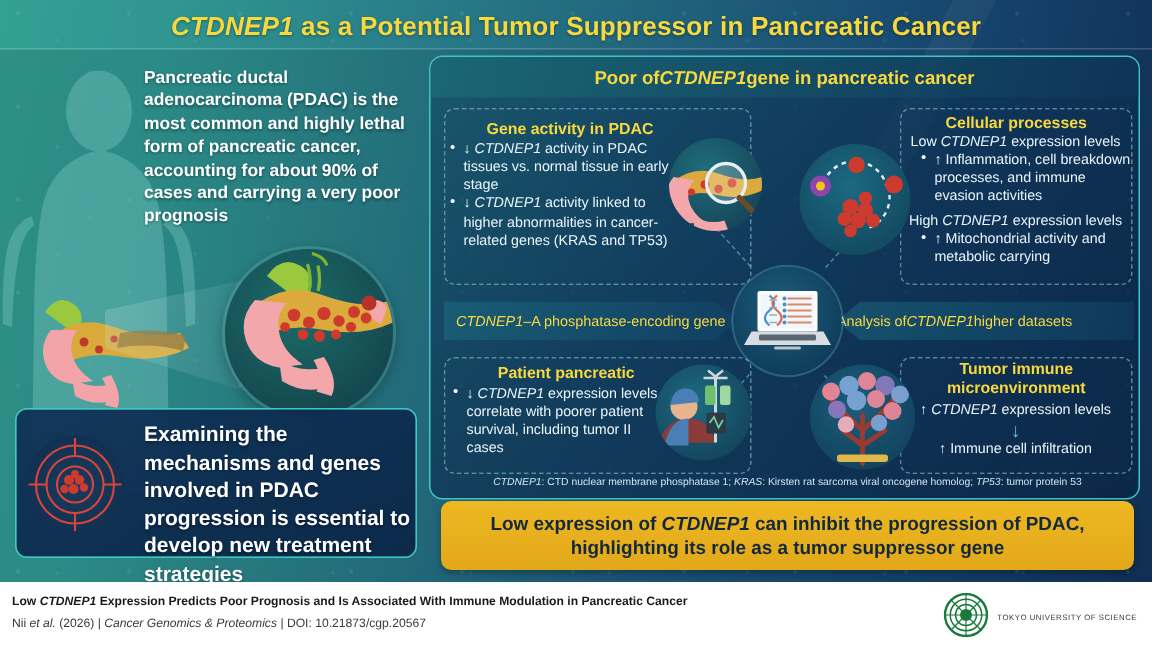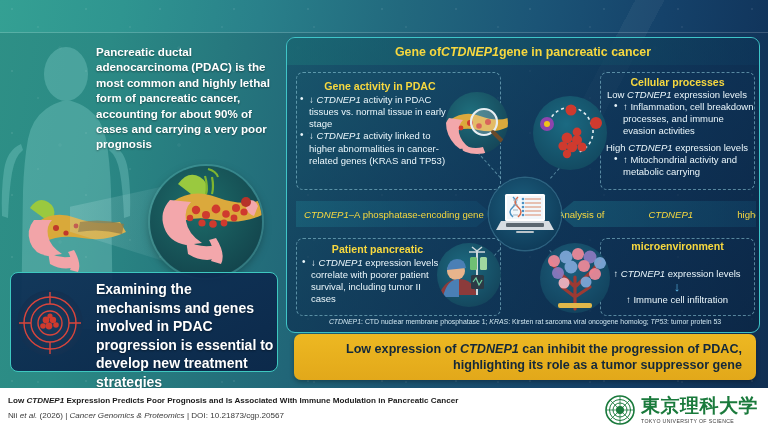--- a/index.html
+++ b/index.html
@@ -163,39 +163,38 @@
     color: #f7d83f; font-size: 9.6px; font-weight: normal; white-space: nowrap;
   }
   .chev i { font-style: italic; }
   .chev-l {
     left: 296px; top: 201px; width: 196px; justify-content: flex-start; padding-left: 8px;
     clip-path: polygon(0 0, 92% 0, 100% 50%, 92% 100%, 0 100%);
   }
   .chev-r {
     left: 558px; top: 201px; width: 198px; justify-content: flex-start; padding-right: 8px;
     clip-path: polygon(8% 0, 100% 0, 100% 100%, 8% 100%, 0 50%);
-    gap: 44px;
   }
   .conn {
     position: absolute; border-top: 1.1px dashed rgba(150,210,225,.5);
     transform-origin: 0 0; pointer-events: none;
   }
 
   .footnote {
     position: absolute; left: 292px; top: 318px; width: 466px; text-align: center;
     color: #cfe6f0; font-size: 6.9px; line-height: 1.25;
   }
   .footnote i { font-style: italic; }
 
   
   .banner {
     position: absolute; left: 294px; top: 334px; width: 462px; height: 46px;
     background: linear-gradient(180deg, #edb822 0%, #e2a81a 100%);
     border-radius: 7px; display: flex; align-items: center; justify-content: center;
-    text-align: right; padding: 0 14px;
+    text-align: center; padding: 0 14px;
     color: #13283a; font-size: 12.6px; font-weight: bold; line-height: 1.28;
     box-shadow: 0 2px 5px rgba(0,0,0,.3);
   }
   .banner i { font-style: italic; }
 
   
   .footer {
     position: absolute; left: 0; top: 388px; width: 768px; height: 44px; background: #ffffff;
   }
   .cite-title {
@@ -217,20 +216,23 @@
 </head>
 <body>
 
 <div id="root">
 
   <div class="bg-base"></div>
   <div class="bg-band"></div>
   <div class="dots"></div>
   <div class="diag"></div>
 
+  <div class="title">
+    <i>CTDNEP1</i><span> as a Potential Tumor Suppressor in Pancreatic Cancer</span>
+  </div>
 
   <svg class="silhouette" viewBox="0 0 190 285">
     <g fill="#8fd7d2" opacity="0.62">
       <ellipse cx="78" cy="30" rx="22" ry="27"></ellipse>
       <path d="M78 56 q-12 3 -20 9 -14 10 -18 30 -4 22 -5 52 l-2 138 h92 l-2 -138 q-1 -30 -5 -52 -4 -20 -18 -30 -8 -6 -20 -9 z"></path>
       <path d="M33 100 q-14 6 -17 26 -3 20 -2 46 l6 2 q1 -28 4 -45 3 -17 11 -23 z"></path>
       <path d="M123 100 q14 6 17 26 3 20 2 46 l-6 2 q-1 -28 -4 -45 -3 -17 -11 -23 z"></path>
     </g>
   </svg>
 
@@ -293,21 +295,21 @@
           <circle cx="39" cy="35" r="2.8"></circle>
         <circle cx="26" cy="36" r="2.8"></circle>
           <circle cx="33" cy="26" r="2.6"></circle>
       </g>
     </svg>
   </div>
   <div class="left-box-text">Examining the mechanisms and genes involved in PDAC progression is essential to develop new treatment strategies</div>
 
   <div class="panel">
     <div class="panel-head">
-      <span>Gene of </span>
+      <span>Poor of </span>
         <i>CTDNEP1</i>
         <span> gene in pancreatic cancer</span>
     </div>
   </div>
 
   <div class="conn" style="left:500px; top:178px; width:60px; transform:rotate(-132deg);"></div>
   <div class="conn" style="left:550px; top:178px; width:60px; transform:rotate(-48deg);"></div>
   <div class="conn" style="left:500px; top:250px; width:60px; transform:rotate(132deg);"></div>
   <div class="conn" style="left:550px; top:250px; width:60px; transform:rotate(48deg);"></div>
 
@@ -398,20 +400,21 @@
       <path d="M40 8 v44" stroke="#cfd8dc" stroke-width="2"></path>
       <path d="M32 9 h16 M40 8 l-5 -4 M40 8 l5 -4" stroke="#cfd8dc" stroke-width="1.6" fill="none"></path>
       <rect x="33" y="14" width="7" height="13" rx="1.5" fill="#6fbf73"></rect>
       <rect x="43" y="14" width="7" height="13" rx="1.5" fill="#9fd8a0"></rect>
       <rect x="34" y="32" width="13" height="14" rx="1.5" fill="#2b3a45"></rect>
       <path d="M36 39 l3 -4 3 7 3 -5" stroke="#6fd0a0" stroke-width="1.2" fill="none"></path>
     </svg>
   </div>
 
   <div class="q-title br-title">
+    <div>Tumor immune</div>
     <div>microenvironment</div>
   </div>
   <div class="q-body br-body">
     <div>
       <span>↑ </span><i>CTDNEP1</i><span> expression levels</span>
     </div>
     <div style="color:#5fb9e8;font-size:13px;font-weight:bold;line-height:1.1;">↓</div>
     <div>↑ Immune cell infiltration</div>
   </div>
   <div class="ill ill-br">
@@ -487,18 +490,17 @@
     <svg class="logo-mark" viewBox="0 0 30 30">
       <circle cx="15" cy="15" r="14" fill="none" stroke="#1a7a3c" stroke-width="1.6"></circle>
       <circle cx="15" cy="15" r="10.5" fill="none" stroke="#1a7a3c" stroke-width="1"></circle>
       <circle cx="15" cy="15" r="7" fill="none" stroke="#1a7a3c" stroke-width="1"></circle>
       <circle cx="15" cy="15" r="4" fill="#1a7a3c"></circle>
       <g stroke="#1a7a3c" stroke-width=".8">
         <path d="M15 1 v28 M1 15 h28 M5 5 l20 20 M25 5 L5 25"></path>
       </g>
     </svg>
     <div>
-      <div class="logo-jp">東京理科大学</div>
       <div class="logo-en">TOKYO UNIVERSITY OF SCIENCE</div>
     </div>
   </div>
 
 </div>
 
 </body></html>

